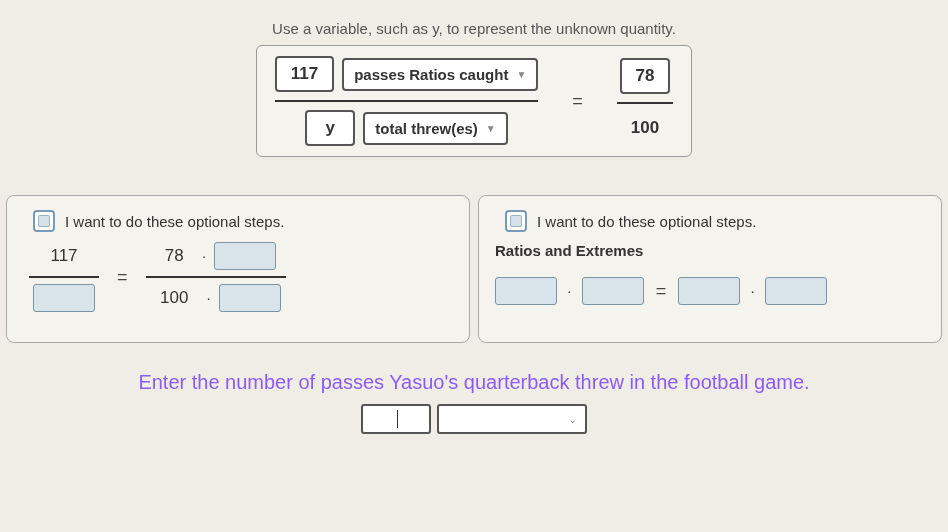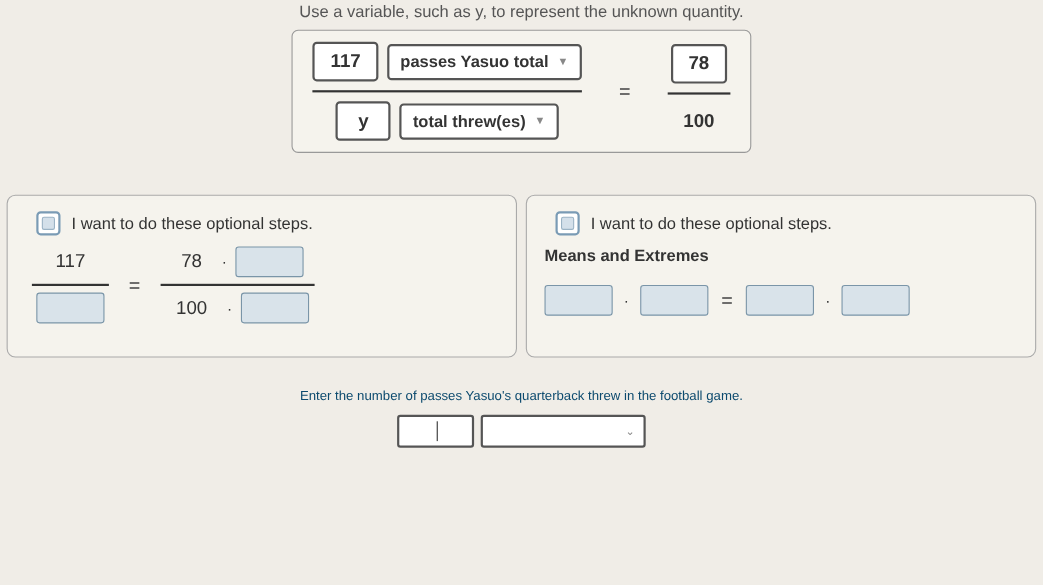--- a/index.html
+++ b/index.html
@@ -12,21 +12,21 @@
       color: #333;
     }
     .top-section {
       text-align: center;
       padding: 0 20px 20px;
     }
     .instruction {
       font-size: 15px;
       color: #555;
       margin-bottom: 8px;
-      padding-top: 2px;
+      padding-top: 20px;
     }
     .proportion-box {
       display: inline-block;
       border: 1px solid #999;
       border-radius: 6px;
       padding: 10px 18px;
       background: #f5f3ed;
     }
     .proportion-row {
       display: flex;
@@ -148,21 +148,21 @@
     .means-row {
       display: flex;
       align-items: center;
       gap: 8px;
       margin-top: 6px;
     }
     .bottom-section {
       text-align: center;
       margin-top: 28px;
     }
-    .bottom-text { font-size: 12px; color: #0c4a6e; margin-bottom: 10px; }
+    .bottom-text { font-size: 20px; color: #8b5cf6; margin-bottom: 10px; }
     .bottom-inputs {
       display: flex;
       justify-content: center;
       align-items: center;
       gap: 6px;
     }
     .num-input {
       width: 70px;
       height: 30px;
       border: 2px solid #555;
@@ -194,21 +194,21 @@
 <body>
 
 <div class="top-section">
   <div class="instruction">Use a variable, such as y, to represent the unknown quantity.</div>
   <div class="proportion-box">
     <div class="proportion-row">
       <div class="prop-col">
         <div class="prop-left-row">
           <div class="val-box">117</div>
           <div class="dropdown-box">
-            <span>passes Yasuo total</span>
+            <span>passes Ratios caught</span>
             <span class="chev">▼</span>
           </div>
         </div>
         <hr class="hr-line">
         <div class="prop-left-row">
           <div class="val-box">y</div>
           <div class="dropdown-box">
             <span>total threw(es)</span>
             <span class="chev">▼</span>
           </div>
@@ -255,21 +255,21 @@
     </div>
   </div>
 
   <div class="panel">
     <div class="panel-check-row">
       <div class="checkbox">
         <div class="checkbox-inner"></div>
       </div>
       <span class="check-label">I want to do these optional steps.</span>
     </div>
-    <div class="panel-title">Means and Extremes</div>
+    <div class="panel-title">Ratios and Extremes</div>
     <div class="means-row">
       <div class="input-box"></div>
       <span class="dot">·</span>
       <div class="input-box"></div>
       <span class="eq-sign">=</span>
       <div class="input-box"></div>
       <span class="dot">·</span>
       <div class="input-box"></div>
     </div>
   </div>

